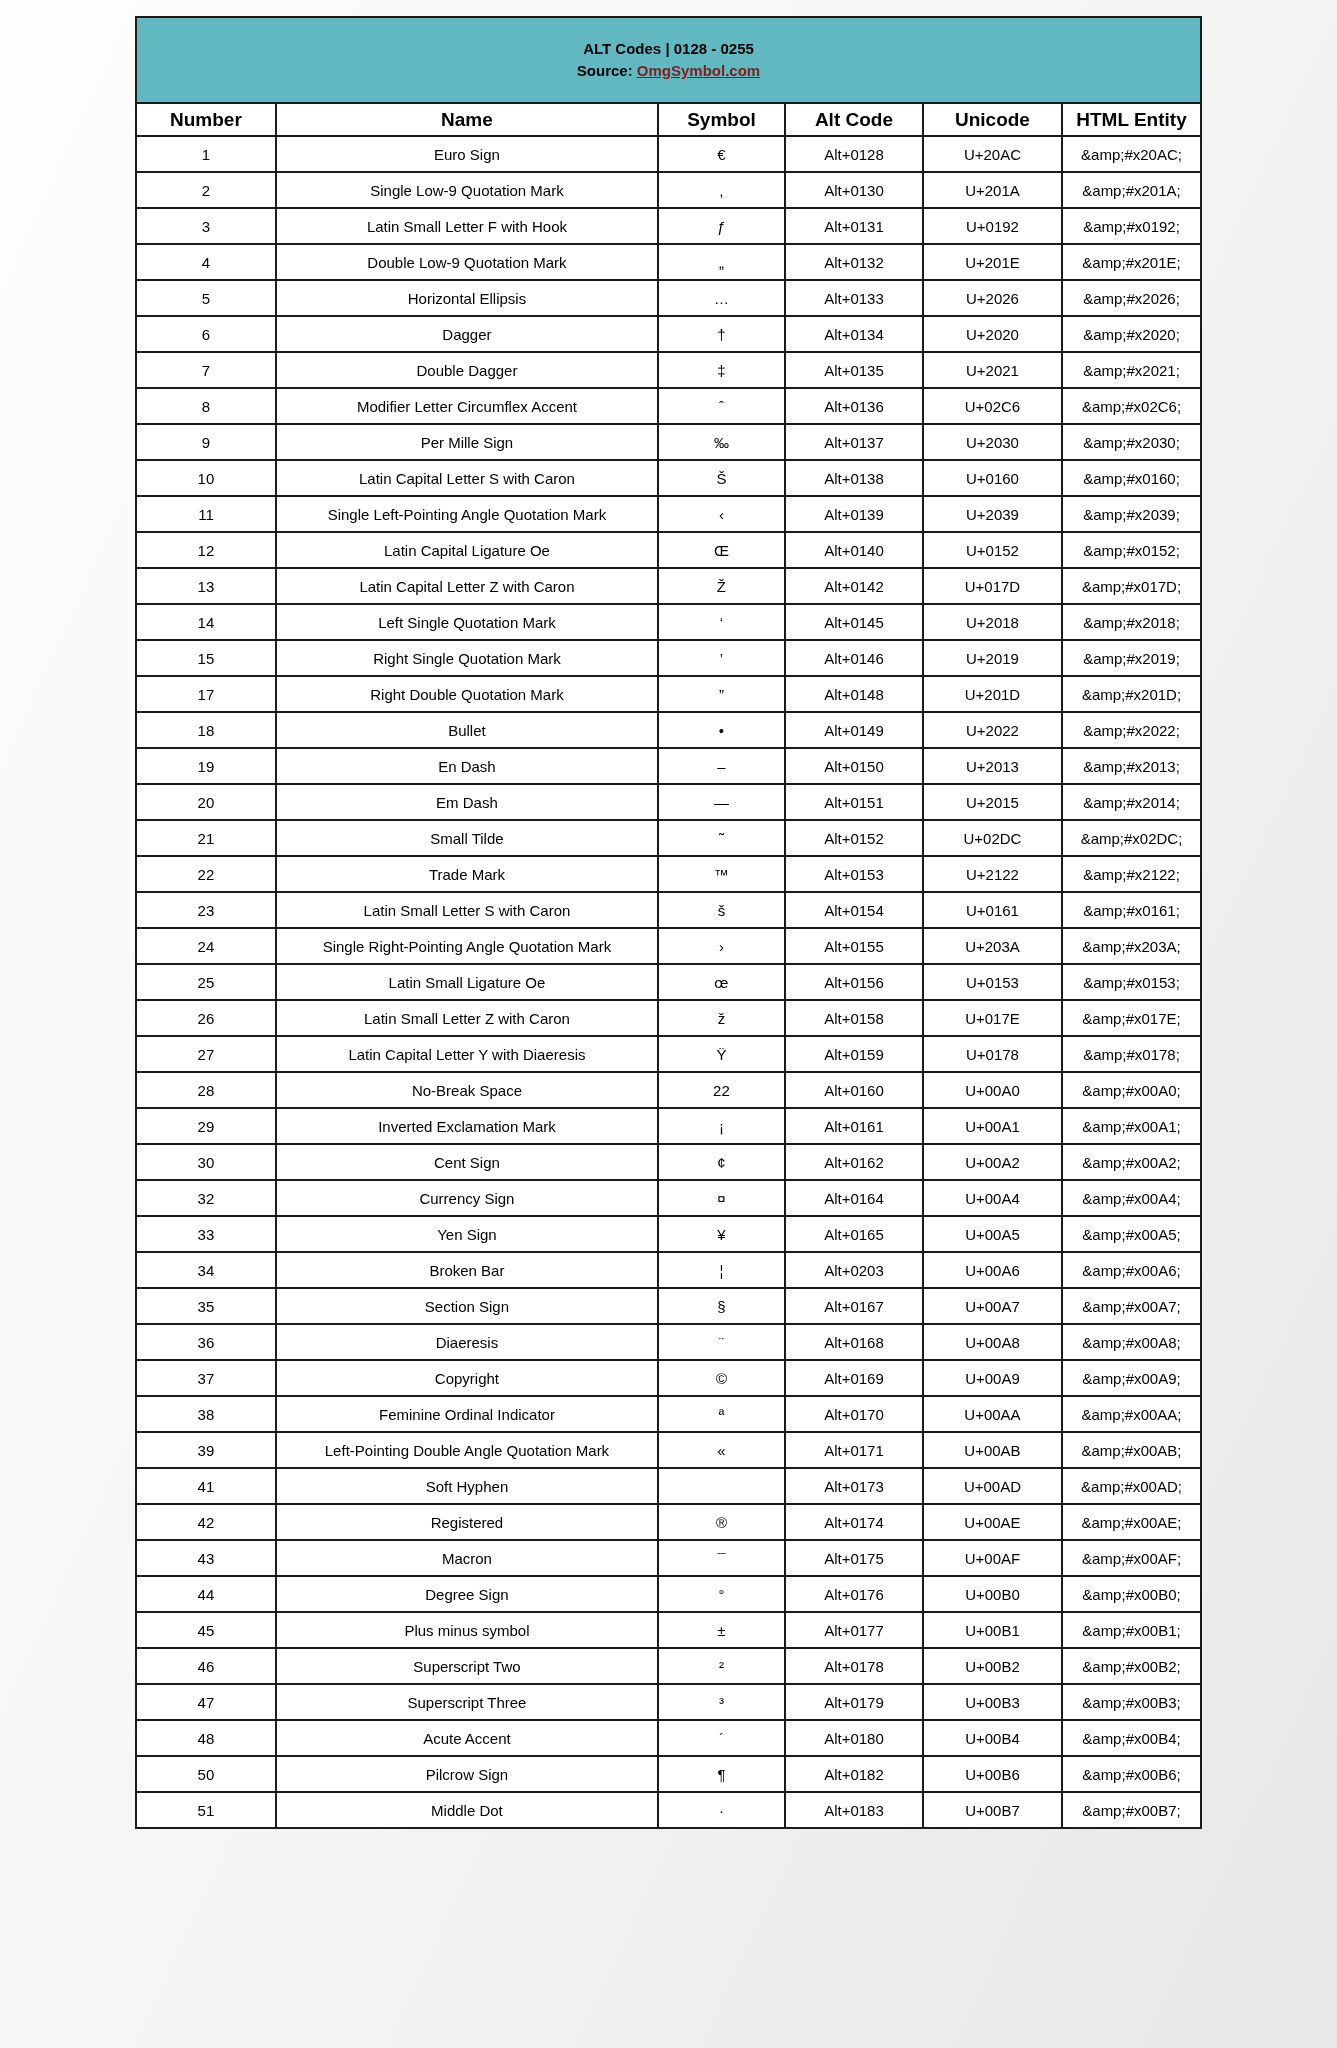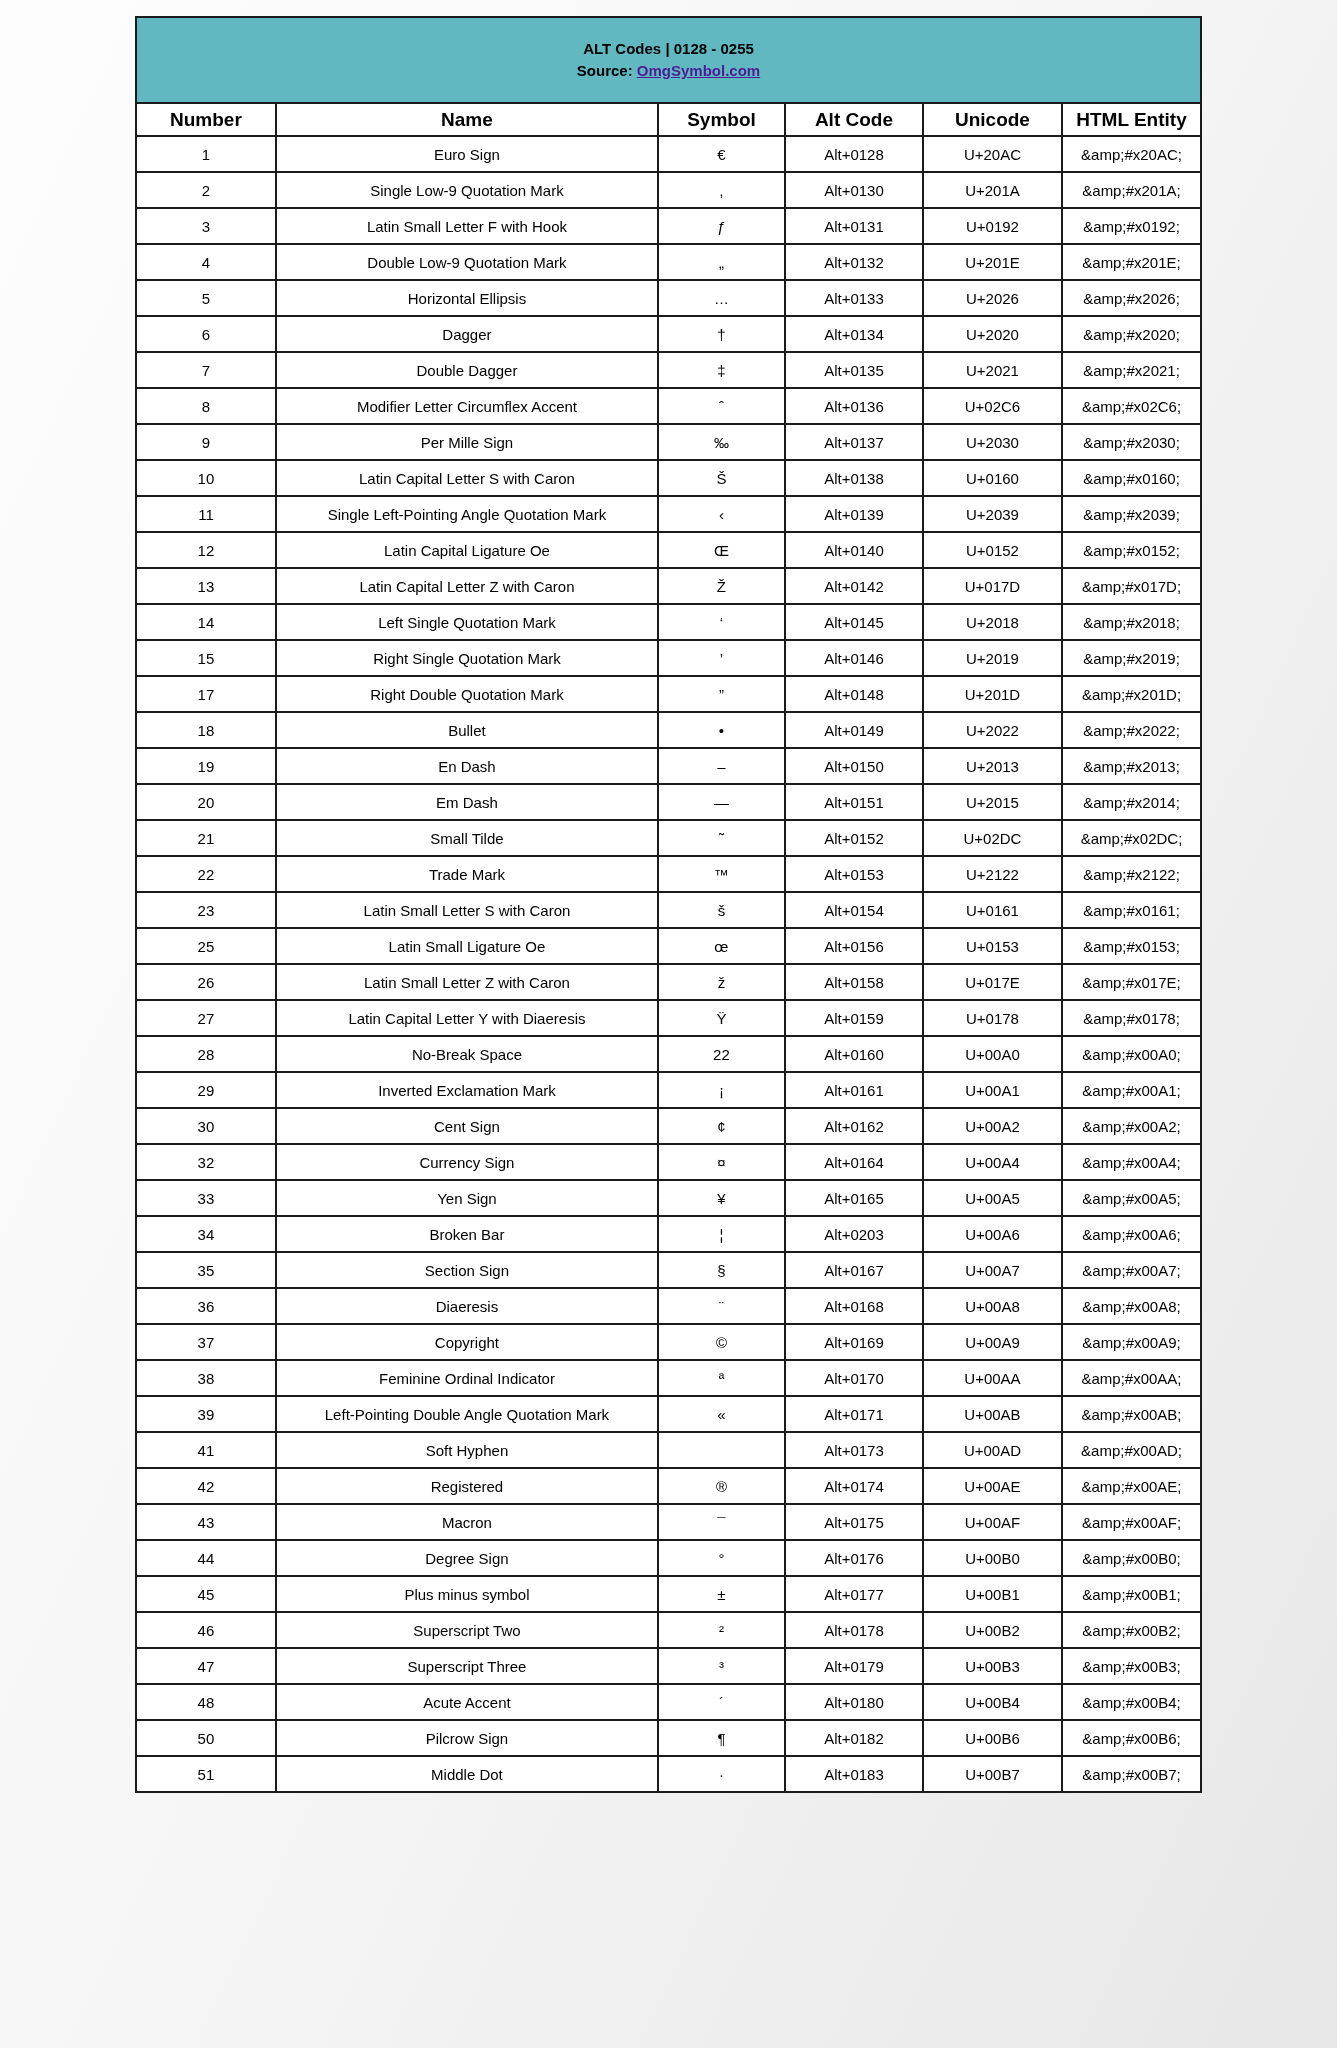--- a/index.html
+++ b/index.html
@@ -40,21 +40,21 @@
         <col style="width:382px">
         <col style="width:127px">
       <col style="width:138px">
         <col style="width:139px">
         <col style="width:139px">
     </colgroup>
     <thead>
       <tr>
         <th class="banner" colspan="6" style="background: rgb(98, 184, 193);">
           <div>ALT Codes | 0128 - 0255</div>
-          <div class="banner-source"><span>Source:</span> <a style="color: #4c1d95;">OmgSymbol.com</a></div>
+          <div class="banner-source"><span>Source:</span> <a style="color: #7f1d1d;">OmgSymbol.com</a></div>
         </th>
       </tr>
       <tr class="cols">
         <th>Number</th>
         <th>Name</th>
         <th>Symbol</th>
         <th>Alt Code</th>
         <th>Unicode</th>
         <th>HTML Entity</th>
       </tr>
@@ -230,20 +230,28 @@
   </tr>
         <tr>
     <td>23</td>
     <td>Latin Small Letter S with Caron</td>
     <td class="sym">š</td>
     <td>Alt+0154</td>
     <td>U+0161</td>
     <td>&amp;amp;#x0161;</td>
   </tr>
         <tr>
+    <td>24</td>
+    <td>Single Right-Pointing Angle Quotation Mark</td>
+    <td class="sym">›</td>
+    <td>Alt+0155</td>
+    <td>U+203A</td>
+    <td>&amp;amp;#x203A;</td>
+  </tr>
+        <tr>
     <td>25</td>
     <td>Latin Small Ligature Oe</td>
     <td class="sym">œ</td>
     <td>Alt+0156</td>
     <td>U+0153</td>
     <td>&amp;amp;#x0153;</td>
   </tr>
         <tr>
     <td>26</td>
     <td>Latin Small Letter Z with Caron</td>

